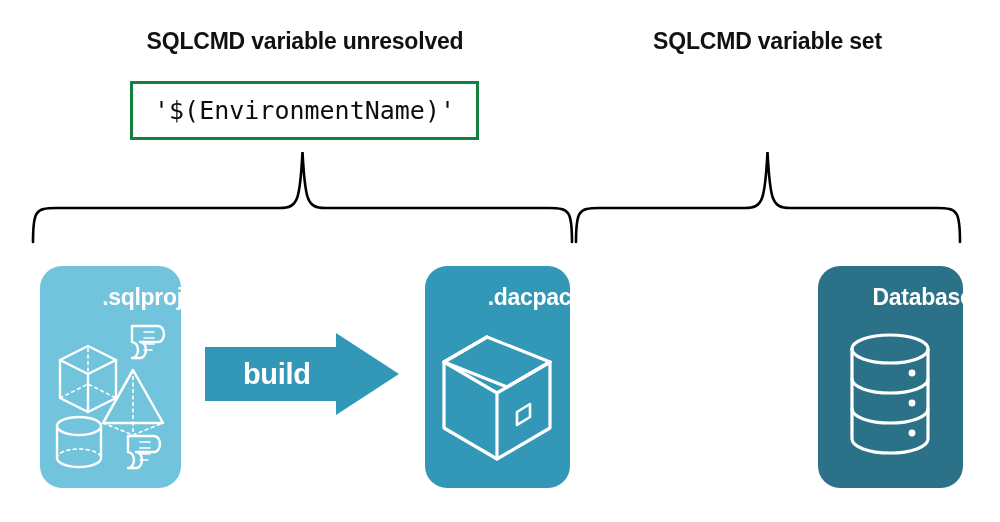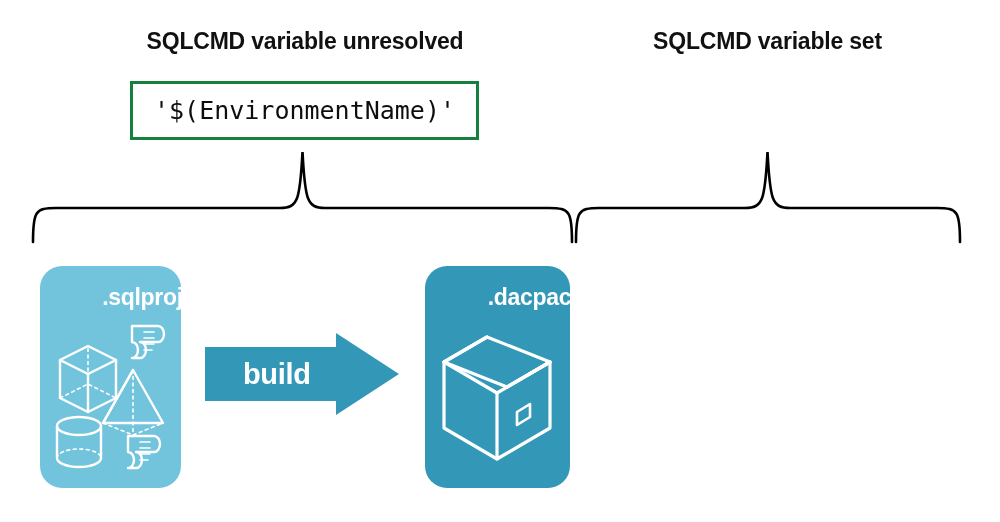--- a/index.html
+++ b/index.html
@@ -201,20 +201,34 @@
         <polygon points="19,44 62,19 125,44 82,69"></polygon>
         <polyline points="19,44 72,75 125,44"></polyline>
         <line x1="62" y1="19" x2="19" y2="44"></line>
         <line x1="82" y1="69" x2="125" y2="44"></line>
 
         <polygon points="92,94 105,86 105,99 92,107" stroke-width="2.6"></polygon>
       </g>
     </svg>
   </div>
 
+  <div class="stagebox" id="box-database">
+    <div class="stage-label">Database</div>
+    <svg class="stage-art" height="158" viewBox="0 0 145 158">
+      <g fill="none" stroke="#ffffff" stroke-width="3.2" stroke-linejoin="round" stroke-linecap="round">
+        <ellipse cx="72" cy="31" rx="38" ry="14"></ellipse>
+        <path d="M 34 31 L 34 121 A 38 14 0 0 0 110 121 L 110 31"></path>
+        <path d="M 34 61 A 38 14 0 0 0 110 61"></path>
+        <path d="M 34 91 A 38 14 0 0 0 110 91"></path>
+        <circle cx="94" cy="55" r="3.4" fill="#ffffff" stroke="none"></circle>
+        <circle cx="94" cy="85" r="3.4" fill="#ffffff" stroke="none"></circle>
+        <circle cx="94" cy="115" r="3.4" fill="#ffffff" stroke="none"></circle>
+      </g>
+    </svg>
+  </div>
 
   <div class="arrow" id="arrow-build">
     <svg width="194" height="82" viewBox="0 0 194 82">
       <polygon points="0,14 131,14 131,0 194,41 131,82 131,68 0,68" fill="#3398b8"></polygon>
     </svg>
     <div class="arrow-label">build</div>
   </div>
 
 
 </div>

